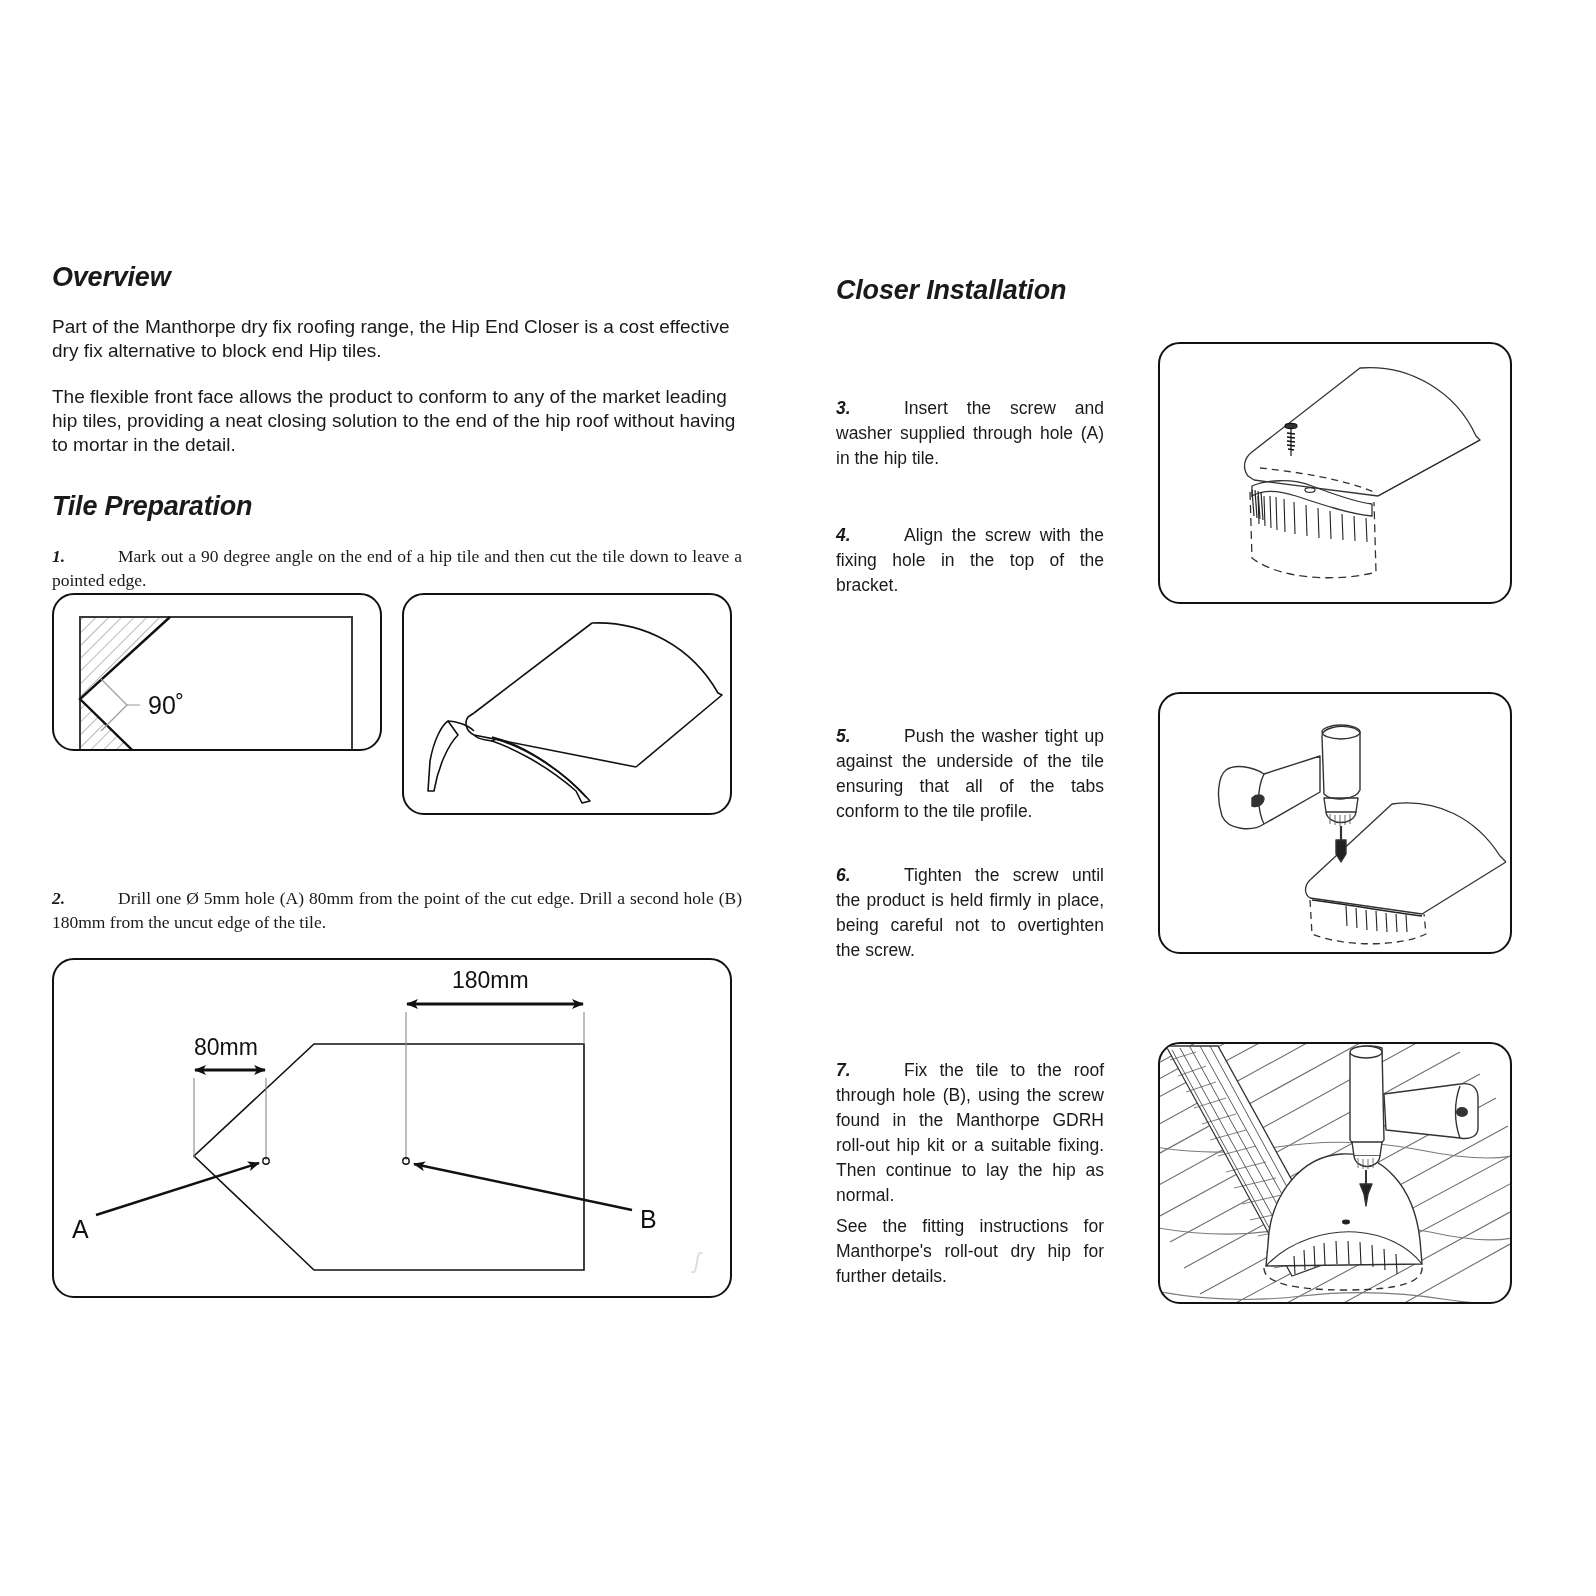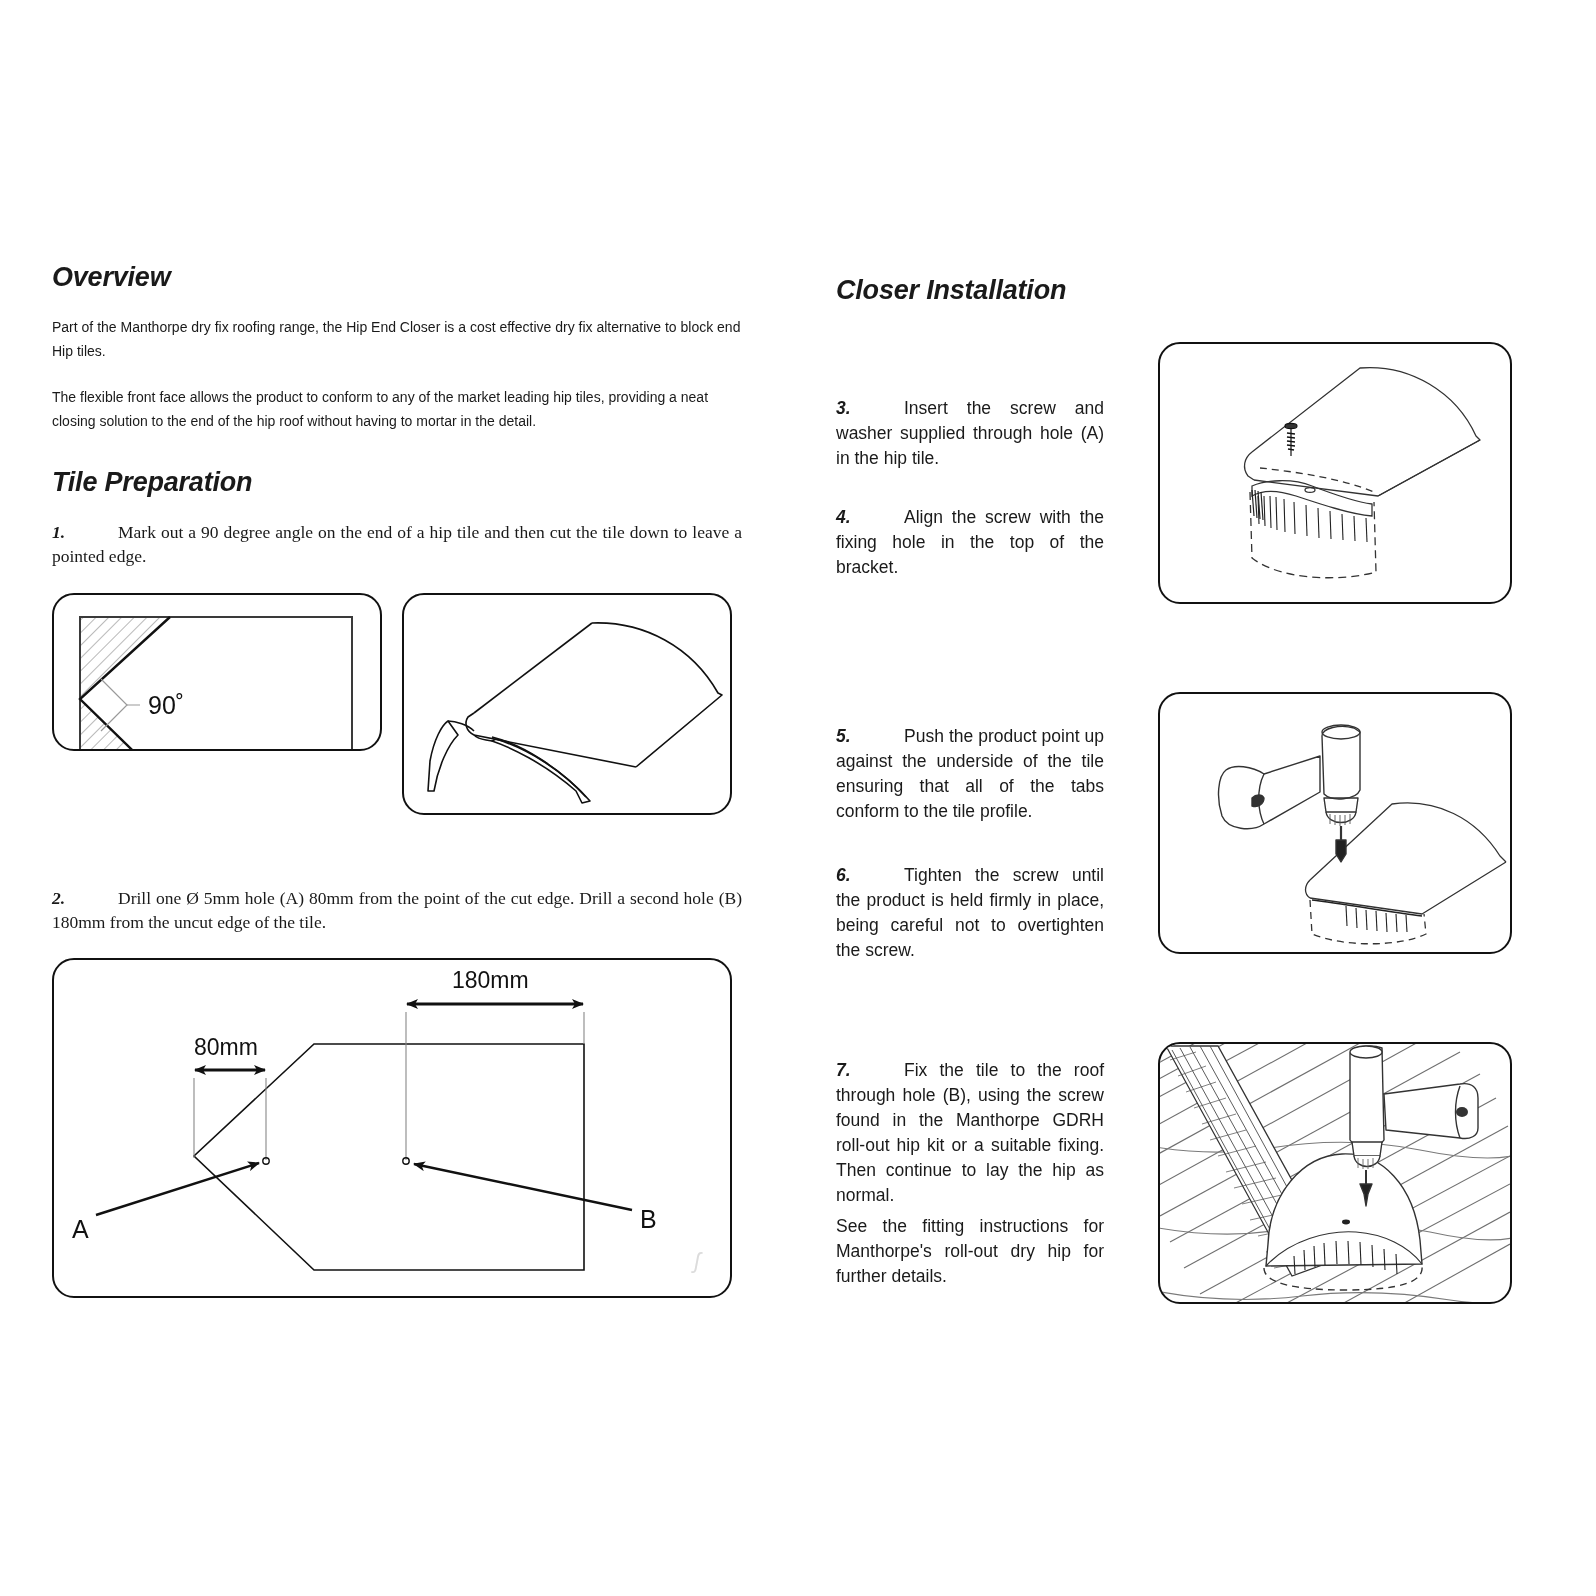--- a/index.html
+++ b/index.html
@@ -26,21 +26,21 @@
     width: 690px;
   }
   h2.heading {
     font-size: 27px;
     font-weight: bold;
     font-style: italic;
     margin: 0;
     letter-spacing: -0.2px;
   }
   .body-text {
-    font-size: 14px;
+    font-size: 19px;
     line-height: 24px;
     margin: 0;
   }
   .para-gap { height: 22px; }
   .step {
     font-size: 17.5px;
     line-height: 24px;
     margin: 0;
     text-align: justify;
     font-family: Liberation Serif, serif;
@@ -188,26 +188,26 @@
       <text x="640" y="308" font-family="'Liberation Sans', sans-serif" font-size="22" fill="#dcdcdc" font-style="italic">ʃ</text>
     </svg>
   </div>
 
   <h2 class="heading" style="position:absolute;left:836px;top:275px;">Closer Installation</h2>
 
   <p class="rstep" style="left:836px;top:378px;">
     <span class="step-num">3.</span><span>Insert the screw and washer supplied through hole (A) in the hip tile.</span>
   </p>
 
-  <p class="rstep" style="left:836px;top:487px;">
+  <p class="rstep" style="left:836px;top:505px;">
     <span class="step-num">4.</span><span>Align the screw with the fixing hole in the top of the bracket.</span>
   </p>
 
   <p class="rstep" style="left:836px;top:706px;">
-    <span class="step-num">5.</span><span>Push the product point up against the underside of the tile ensuring that all of the tabs conform to the tile profile.</span>
+    <span class="step-num">5.</span><span>Push the washer tight up against the underside of the tile ensuring that all of the tabs conform to the tile profile.</span>
   </p>
 
   <p class="rstep" style="left:836px;top:845px;">
     <span class="step-num">6.</span><span>Tighten the screw until the product is held firmly in place, being careful not to overtighten the screw.</span>
   </p>
 
   <p class="rstep" style="left:836px;top:1040px;">
     <span class="step-num">7.</span><span>Fix the tile to the roof through hole (B), using the screw found in the Manthorpe GDRH roll-out hip kit or a suitable fixing. Then continue to lay the hip as normal.</span>
   </p>
 

